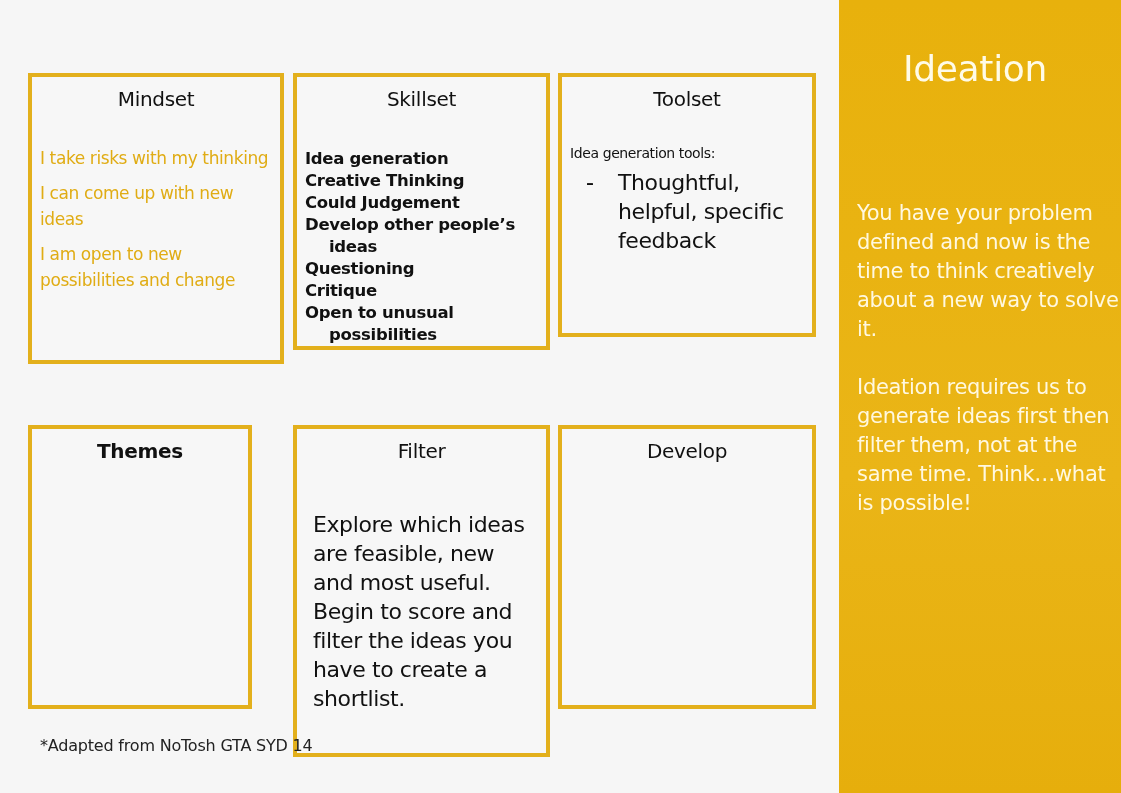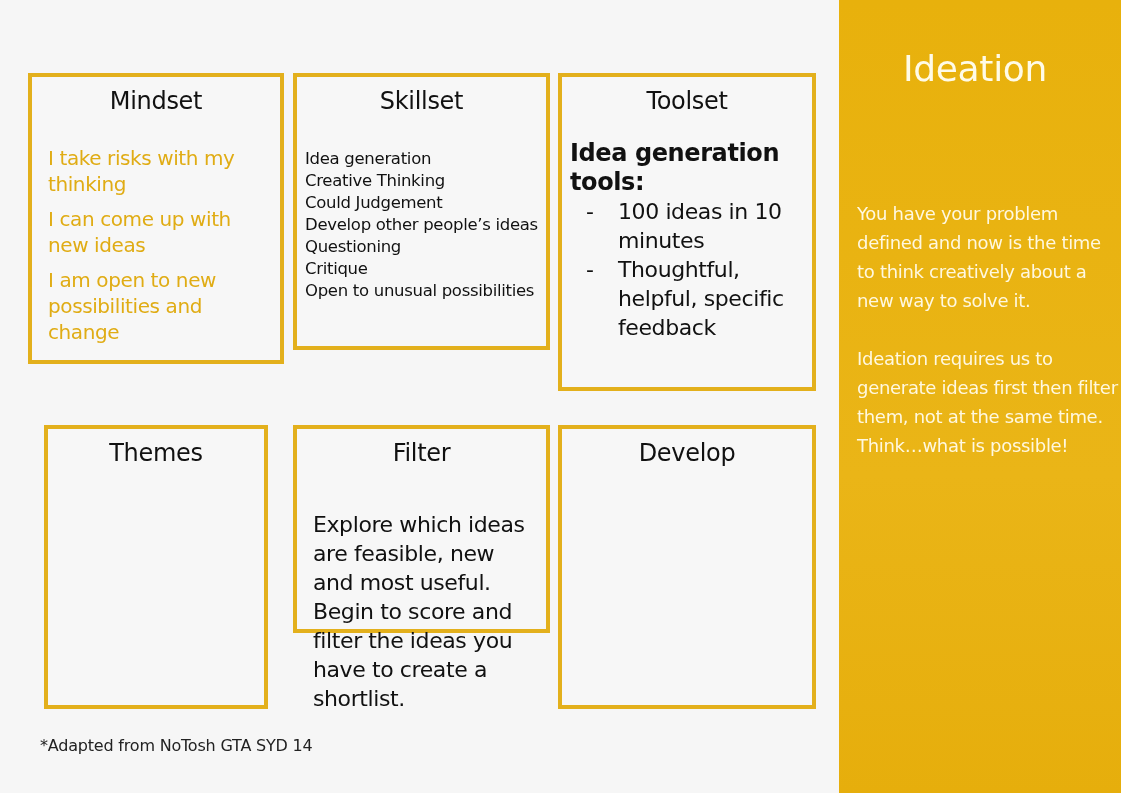--- a/index.html
+++ b/index.html
@@ -8,39 +8,39 @@
     background:#f6f6f6;
     font-family:"DejaVu Sans","Liberation Sans",sans-serif;
     color:#111;
   }
   .card {
     position:absolute; box-sizing:border-box;
     border:4px solid #e3b01c; background:#f7f7f7;
   }
   .card-title {
     position:absolute; left:0; right:0; top:10px;
-    text-align:center; font-size:24px; color:#111; letter-spacing:-0.3px;
+    text-align:center; font-size:20px; color:#111; letter-spacing:-0.3px;
   }
   .card-body { position:absolute; left:8px; right:6px; }
-  .mindset p { margin:0 0 9px 8px; color:#e0ac14; font-size:20px; line-height:26px; letter-spacing:-0.4px; }
+  .mindset p { margin:0 0 9px 0; color:#e0ac14; font-size:17px; line-height:26px; letter-spacing:-0.4px; }
   .skill-list { list-style:none; margin:0; padding:0; font-size:16.5px; line-height:22px; letter-spacing:-0.3px; }
-  .skill-list li { padding-left:24px; text-indent:-24px; }
-  .tool-intro { font-size:24px; line-height:29px; letter-spacing:-0.4px;font-weight:bold; }
+  .skill-list li { padding-left:24px; text-indent:-24px;font-weight:bold; }
+  .tool-intro { font-size:14px; line-height:29px; letter-spacing:-0.4px; }
   .tool-list { list-style:none; margin:0; padding:0; font-size:22px; line-height:29px; letter-spacing:-0.4px; }
   .tool-list li { position:relative; padding-left:48px; }
   .tool-list li .dash { position:absolute; left:16px; top:0; }
   .para { font-size:19.5px; line-height:25.8px; letter-spacing:-0.3px; margin:0; }
   .para-lg { font-size:22px; line-height:29px; letter-spacing:-0.4px; margin:8px; }
   .panel {
     position:absolute; left:839px; top:0; width:282px; height:793px;
     background:linear-gradient(180deg,#e8b10c 0%,#eab517 60%,#e6ae0c 100%);
     color:#fff8e0;
   }
   .panel-title { position:absolute; left:0; right:10px; top:48px; text-align:center; font-size:36px; color:#fffbe8; letter-spacing:-0.3px; }
-  .panel-text { position:absolute; left:18px; right:0; top:199px; font-size:18px; line-height:29px; letter-spacing:-0.3px; }
+  .panel-text { position:absolute; left:18px; right:0; top:199px; font-size:21px; line-height:29px; letter-spacing:-0.3px; }
   .panel-text p { margin:0 0 29px 0; }
   .footnote { position:absolute; left:40px; top:736px; font-size:16px; color:#222; letter-spacing:-0.2px; }
 </style>
 </head>
 <body>
 
 <div class="card mindset" style="left:28px;top:73px;width:256px;height:291px;">
   <div class="card-title">Mindset</div>
   <div class="card-body" style="top:68px;">
     <p>I take risks with my thinking</p>
@@ -55,36 +55,36 @@
     <li>Idea generation</li>
     <li>Creative Thinking</li>
     <li>Could Judgement</li>
     <li>Develop other people’s ideas</li>
     <li>Questioning</li>
     <li>Critique</li>
     <li>Open to unusual possibilities</li>
   </ul>
 </div>
 
-<div class="card" style="left:558px;top:73px;width:258px;height:318px;">
+<div class="card" style="left:558px;top:73px;width:258px;height:264px;">
   <div class="card-title">Toolset</div>
   <div class="card-body" style="top:62px;">
     <div class="tool-intro">Idea generation tools:</div>
     <ul class="tool-list">
-      <li><span class="dash">-</span><span>100 ideas in 10 minutes</span></li>
+      <li><span class="dash">-</span></li>
       <li><span class="dash">-</span><span>Thoughtful, helpful, specific feedback</span></li>
     </ul>
   </div>
 </div>
 
-<div class="card" style="left:44px;top:425px;width:224px;height:284px;">
+<div class="card" style="left:28px;top:425px;width:224px;height:284px;font-weight:bold;">
   <div class="card-title">Themes</div>
 </div>
 
-<div class="card" style="left:293px;top:425px;width:257px;height:208px;">
+<div class="card" style="left:293px;top:425px;width:257px;height:332px;">
   <div class="card-title">Filter</div>
   <p class="para-lg card-body" style="top:73px;">Explore which ideas are feasible, new and most useful. Begin to score and filter the ideas you have to create a shortlist.</p>
 </div>
 
 <div class="card" style="left:558px;top:425px;width:258px;height:284px;">
   <div class="card-title">Develop</div>
 </div>
 
 <div class="footnote">*Adapted from NoTosh GTA SYD 14</div>
 

